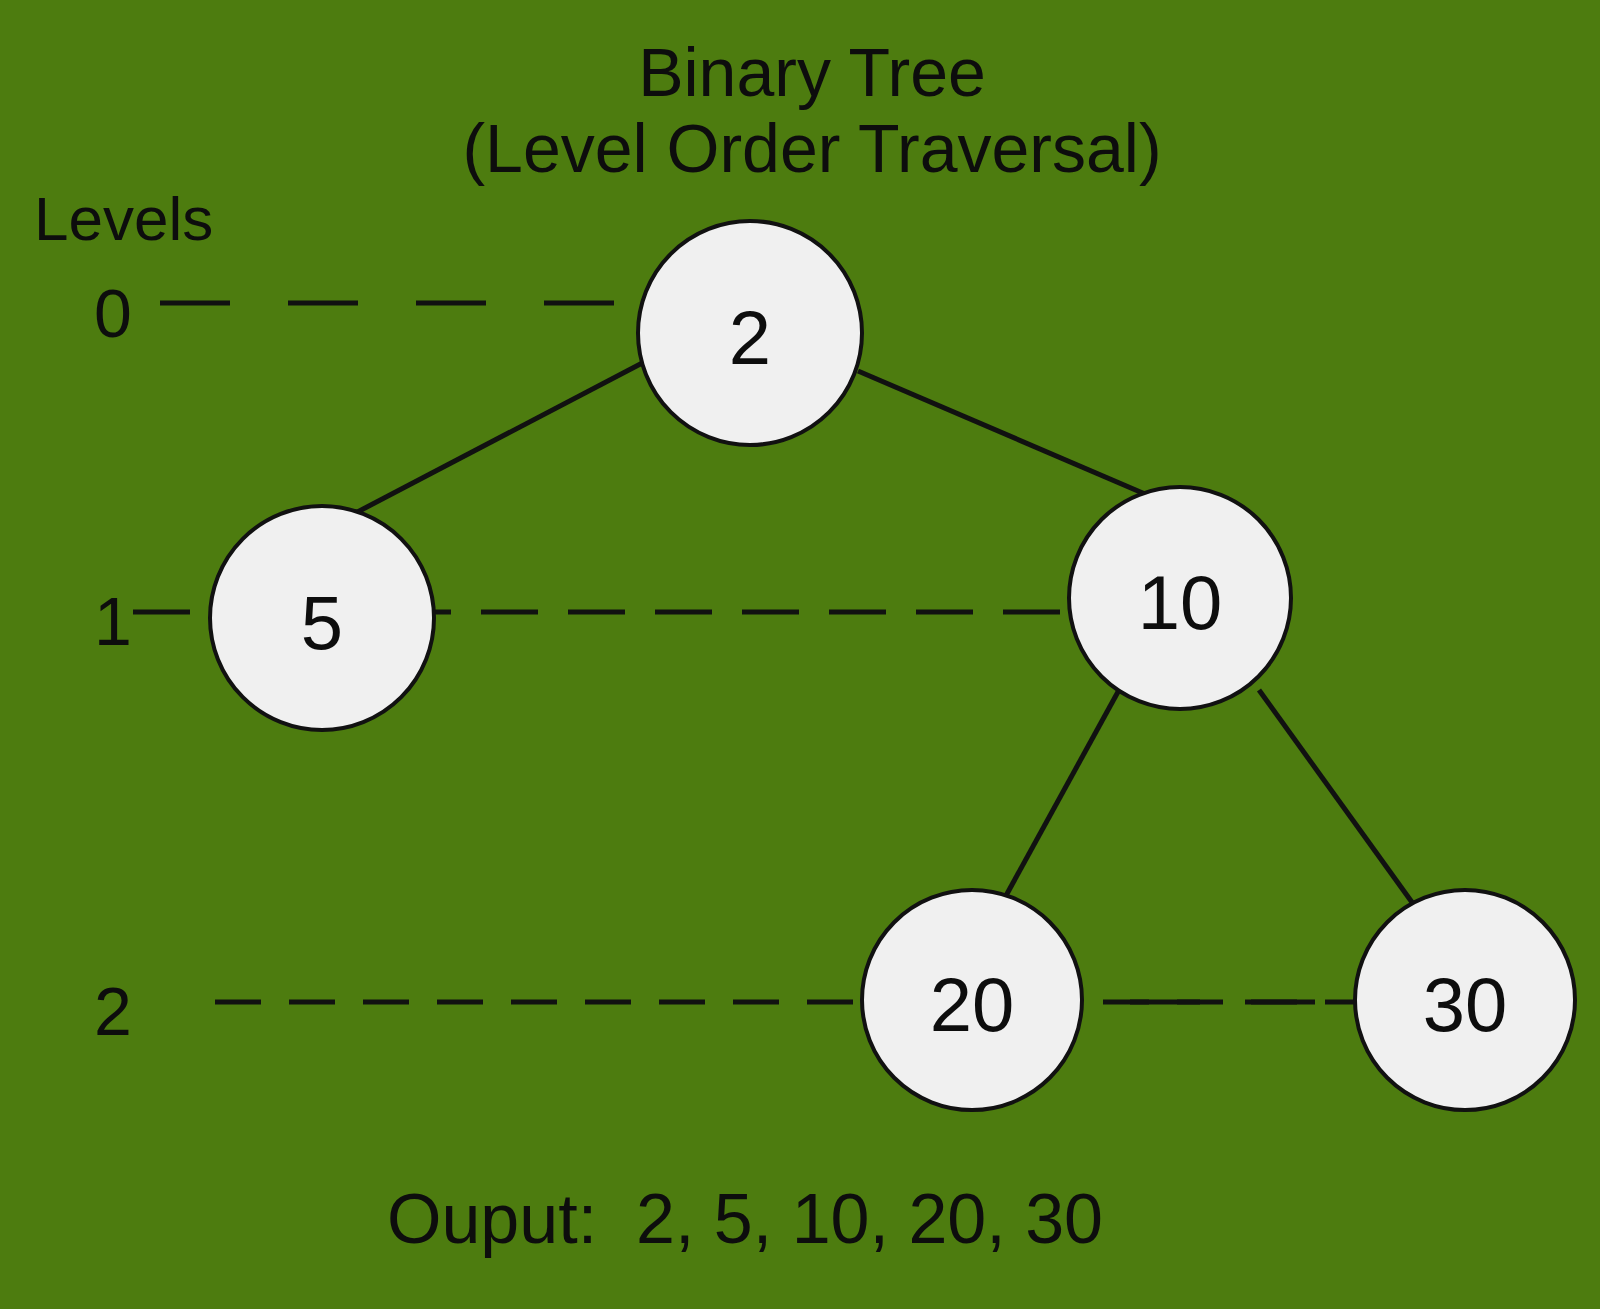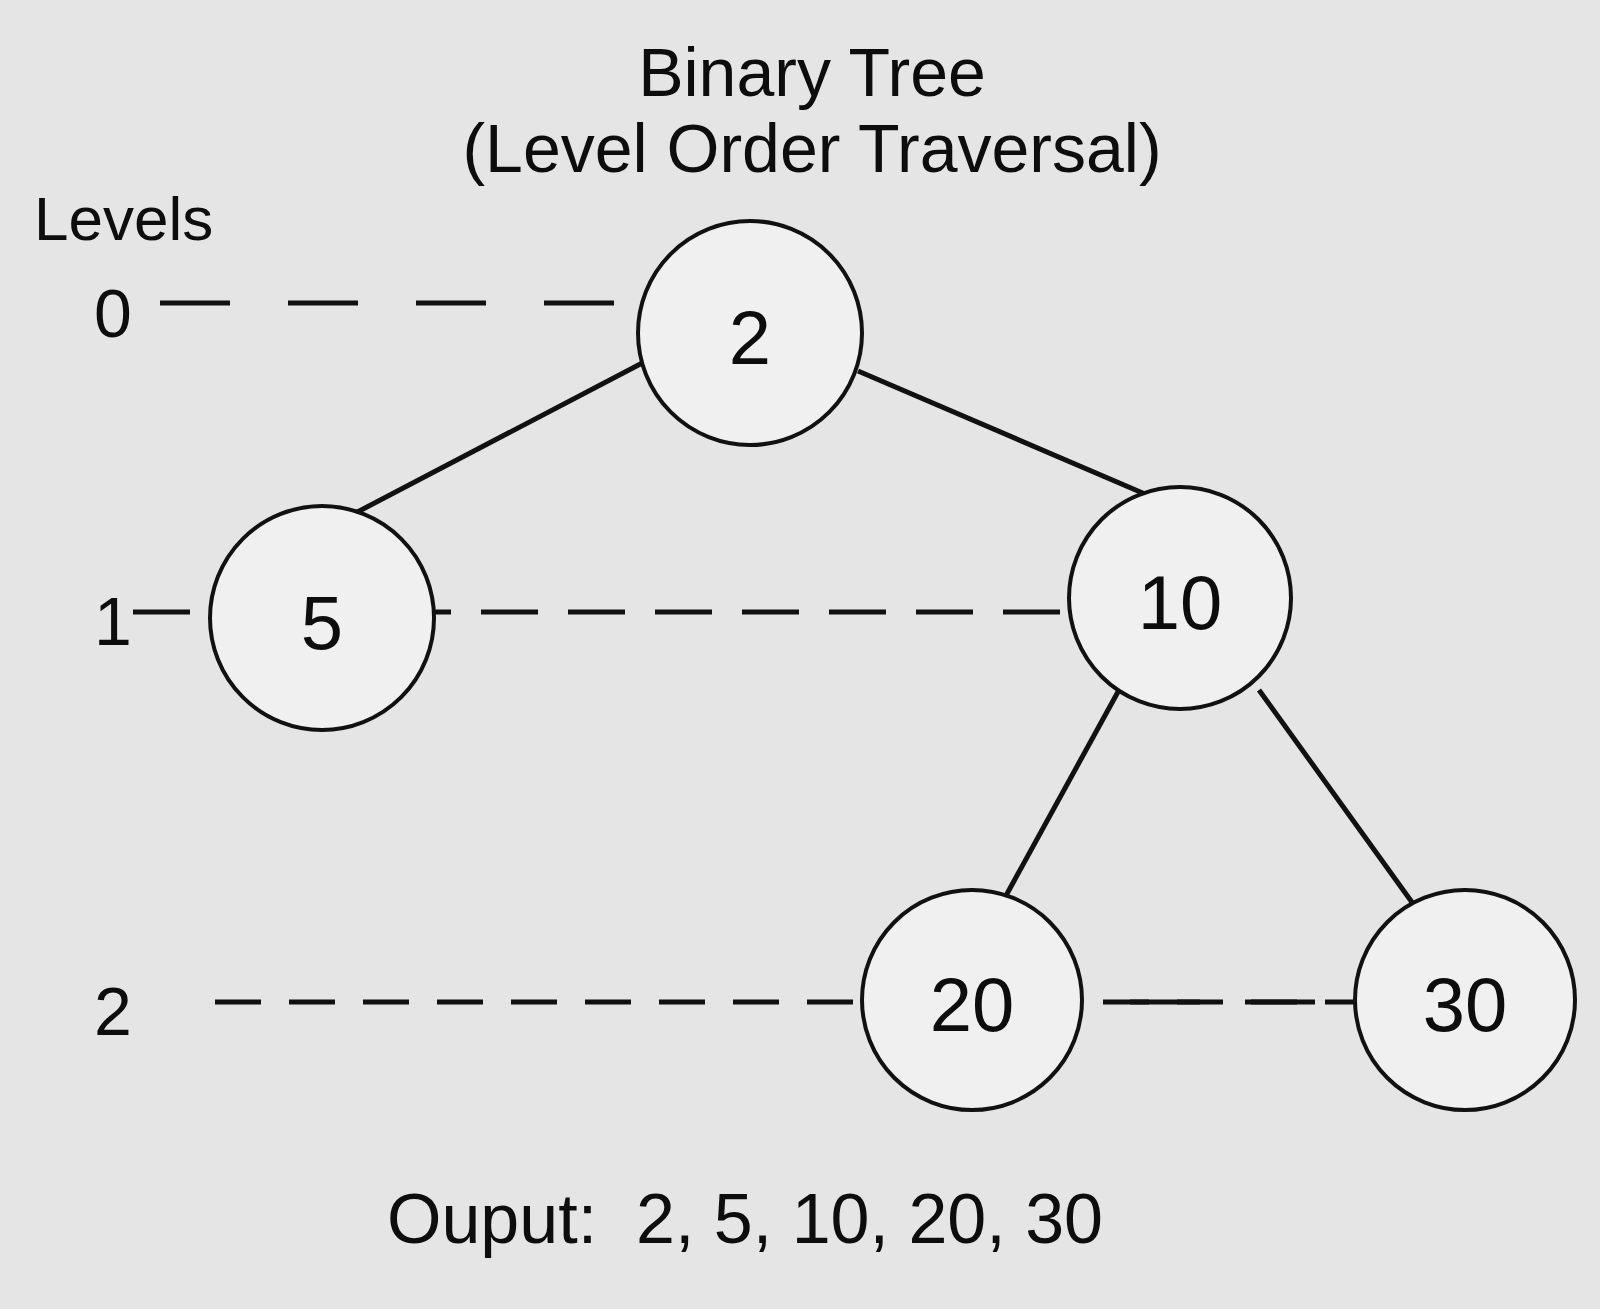--- a/index.html
+++ b/index.html
@@ -7,21 +7,21 @@
     padding: 0;
     background: #ffffff;
   }
   body {
     font-family: "Liberation Sans", sans-serif;
   }
   #canvas {
     position: relative;
     width: 1600px;
     height: 1309px;
-    background: #e5e5e5;
+    background: #4d7c0f;
     overflow: hidden;
   }
   #diagram-svg {
     position: absolute;
     left: 0;
     top: 0;
     width: 1600px;
     height: 1309px;
   }
   .title-text {

